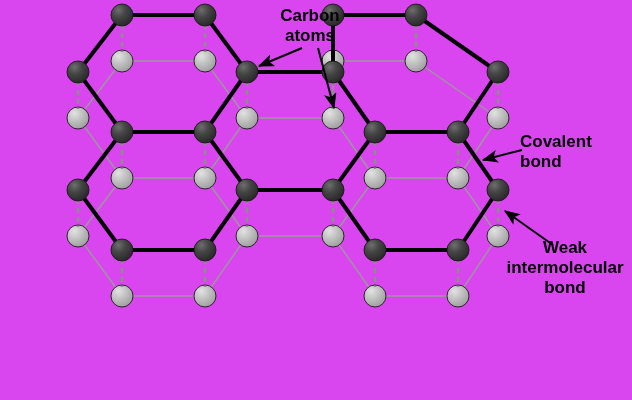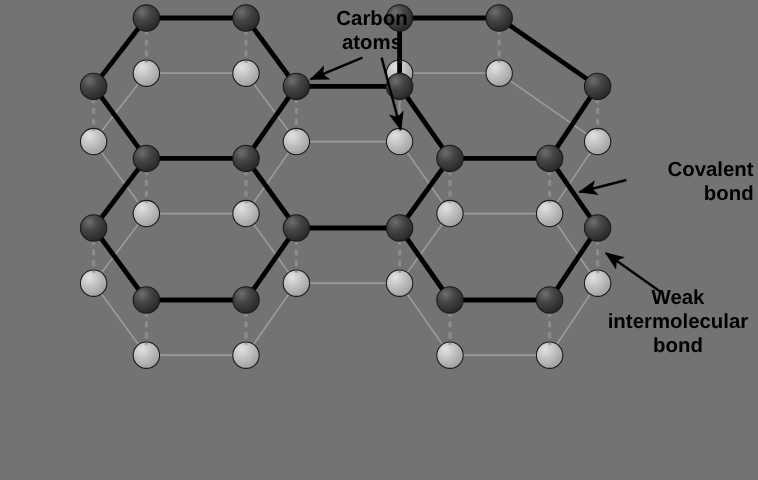--- a/index.html
+++ b/index.html
@@ -10,21 +10,21 @@
   body {
     width: 632px;
     height: 400px;
     overflow: hidden;
     font-family: "Liberation Sans", sans-serif;
   }
   #stage {
     position: relative;
     width: 632px;
     height: 400px;
-    background: #737373;
+    background: #d946ef;
   }
   #diagram {
     position: absolute;
     left: 0;
     top: 0;
     width: 632px;
     height: 400px;
   }
   .label {
     position: absolute;
@@ -37,21 +37,21 @@
   }
   #label-carbon-atoms {
     left: 255px;
     top: 6px;
     text-align: center;
     width: 110px;
   }
   #label-covalent-bond {
     left: 520px;
     top: 132px;
-    text-align: right;
+    text-align: left;
     width: 108px;
   }
   #label-weak-force {
     left: 498px;
     top: 238px;
     text-align: center;
     width: 134px;
   }
 </style>
 </head>

